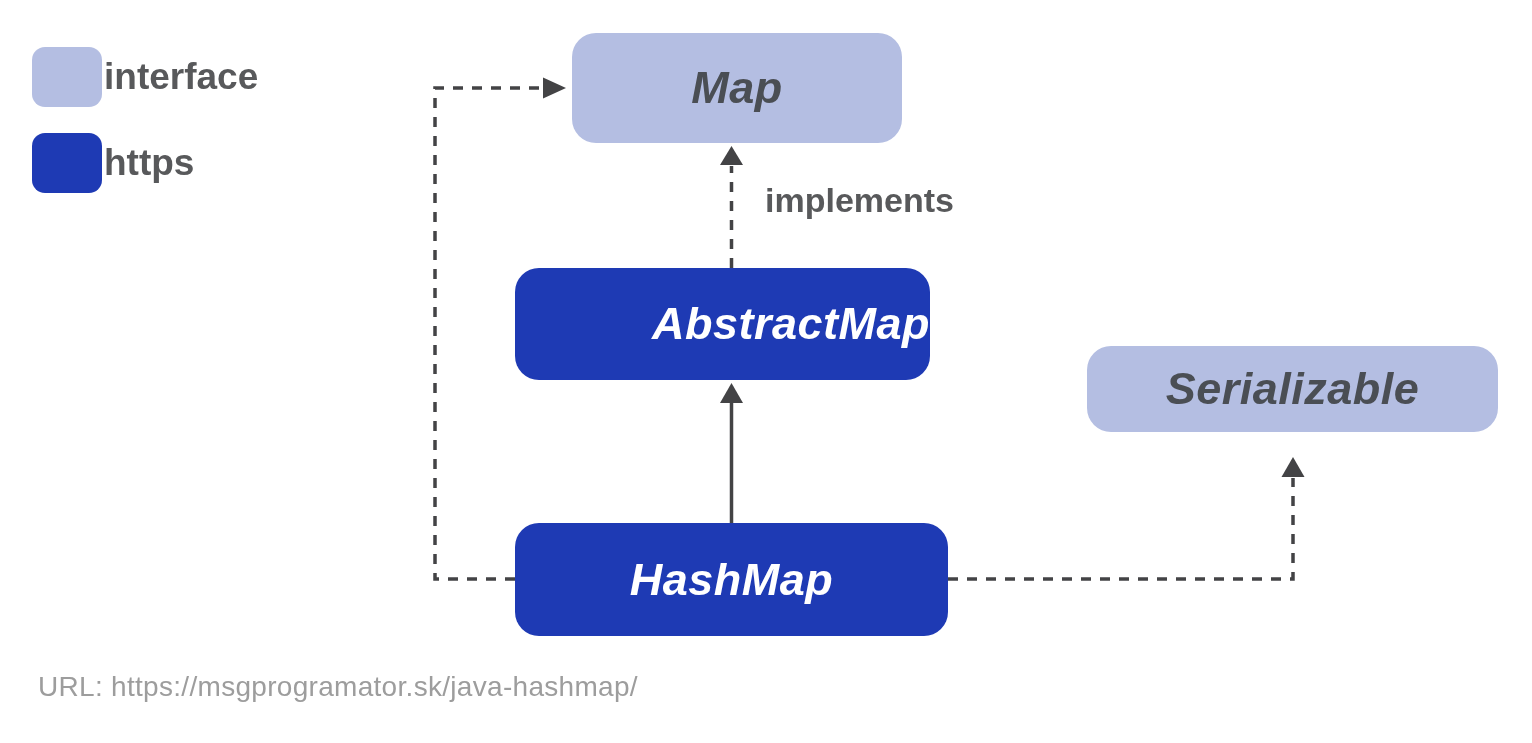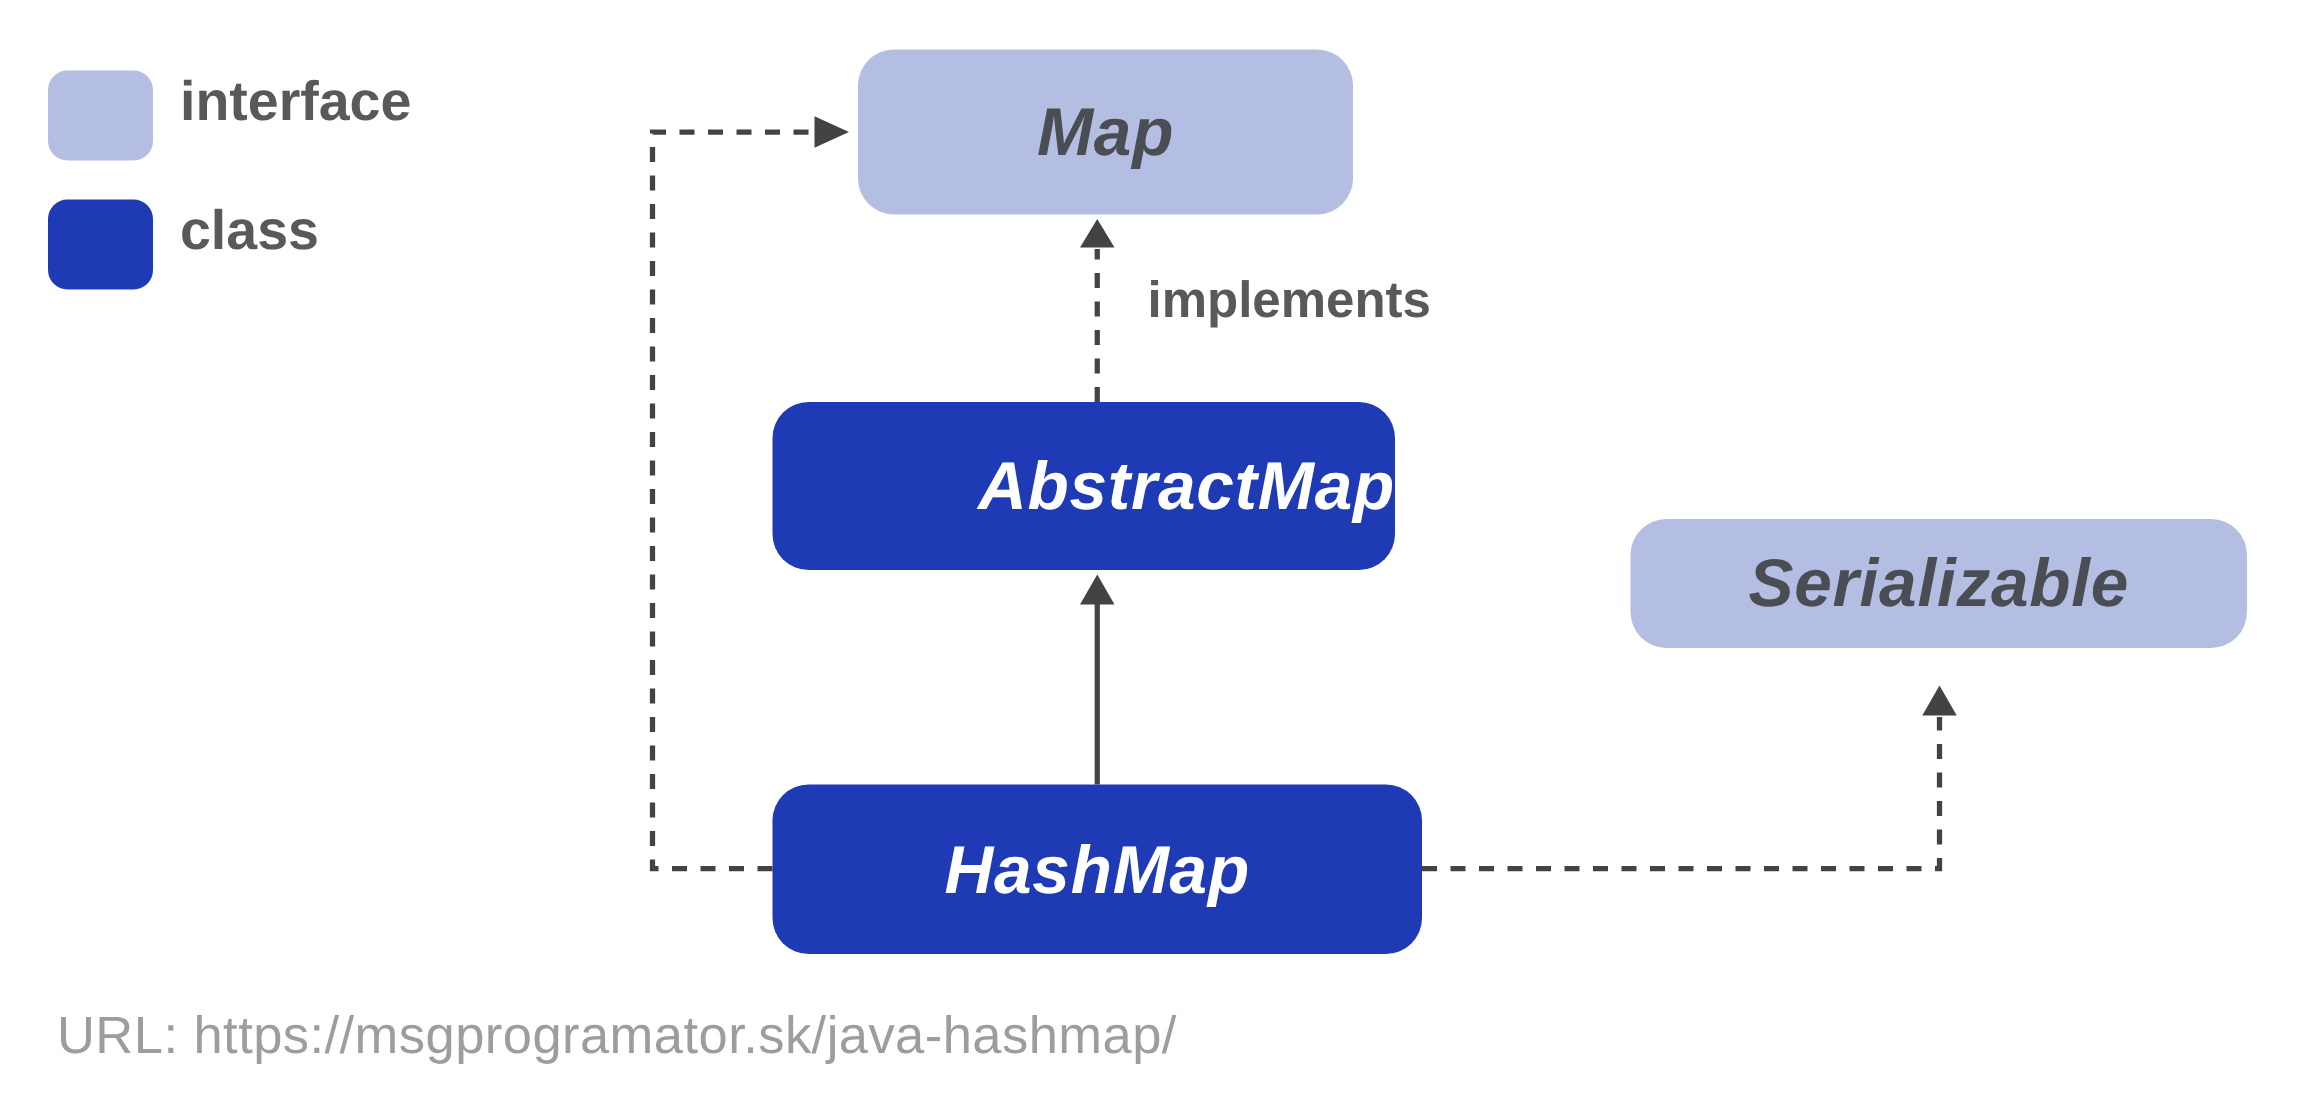--- a/index.html
+++ b/index.html
@@ -44,40 +44,40 @@
     font-size: 45px;
     letter-spacing: 0.5px;
   }
   .node.interface { background: var(--interface-fill); color: var(--node-text-dark); }
   .node.class     { background: var(--class-fill);     color: var(--node-text-light); }
   .node-map          { left: 572px;  top: 33px;  width: 330px; height: 110px; }
   .node-abstractmap  { left: 515px;  top: 268px; width: 415px; height: 112px; justify-content: flex-end; }
   .node-serializable { left: 1087px; top: 346px; width: 411px; height: 86px; }
   .node-hashmap      { left: 515px;  top: 523px; width: 433px; height: 113px; }
   .legend { position: absolute; left: 32px; top: 47px; }
-  .legend-row { display: flex; gap: 18px; margin-bottom: 26px; }
+  .legend-row { display: flex; align-items: center; gap: 2px; margin-bottom: 26px; }
   .swatch {
     width: 70px; height: 60px;
     border-radius: 13px;
     flex: 0 0 auto;
   }
   .legend-label {
     font-size: 37px; font-weight: bold;
     color: var(--label-text);
   }
   .edge-label {
     position: absolute;
     left: 765px; top: 181px;
     font-size: 34px; font-weight: bold; 
     color: var(--label-text);
   }
   .url-caption {
     position: absolute;
     left: 38px; top: 671px;
-    font-size: 35px;
+    font-size: 28px;
     color: var(--url-text);
     letter-spacing: 0.3px;
   }
 </style>
 </head>
 <body>
 
 <div class="canvas">
 
   <svg class="connectors" viewBox="0 0 1532 743">
@@ -103,21 +103,21 @@
     </g>
   </svg>
 
   <div class="legend">
     <div class="legend-row">
       <span class="swatch" style="background: rgb(180, 190, 226);"></span>
       <span class="legend-label">interface</span>
     </div>
     <div class="legend-row">
       <span class="swatch" style="background: rgb(30, 58, 180);"></span>
-      <span class="legend-label">class</span>
+      <span class="legend-label">https</span>
     </div>
   </div>
 
   <div class="node interface node-map">
     <span>Map</span>
   </div>
 
   <div class="node class node-abstractmap">
     <span>AbstractMap</span>
   </div>

